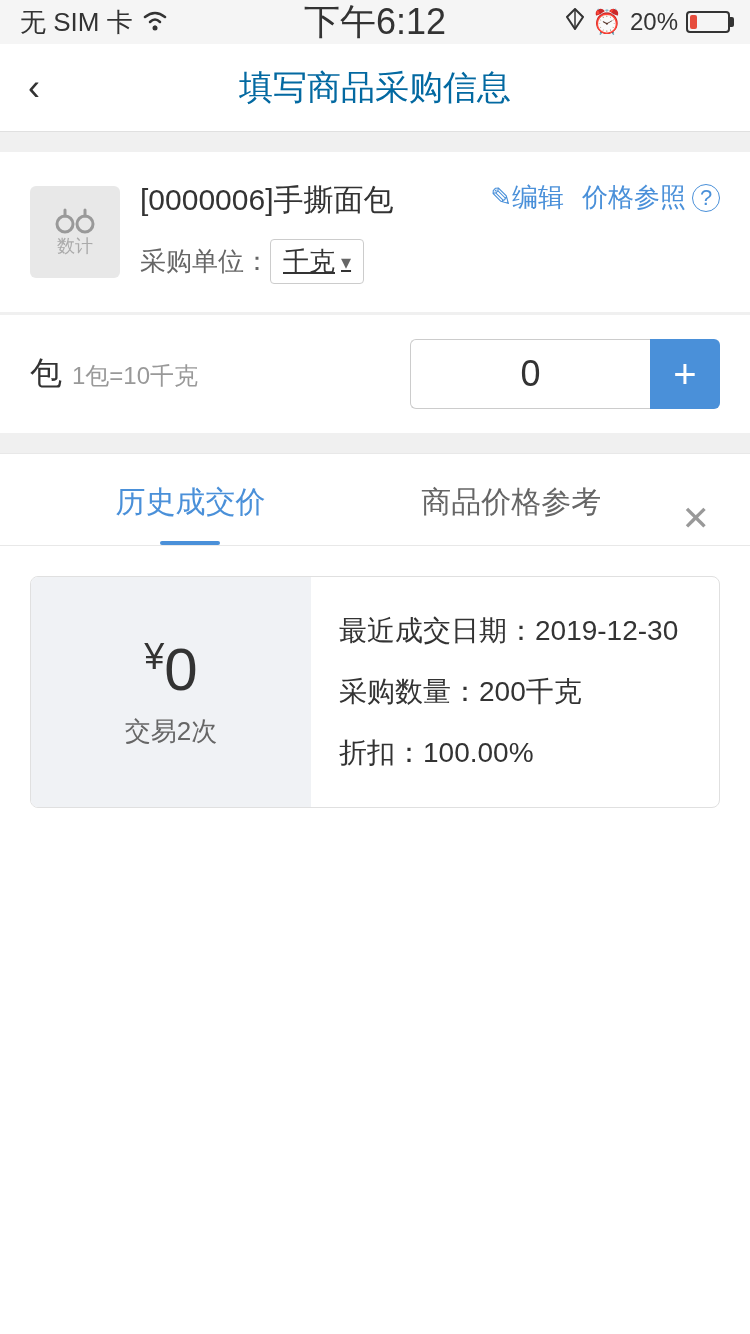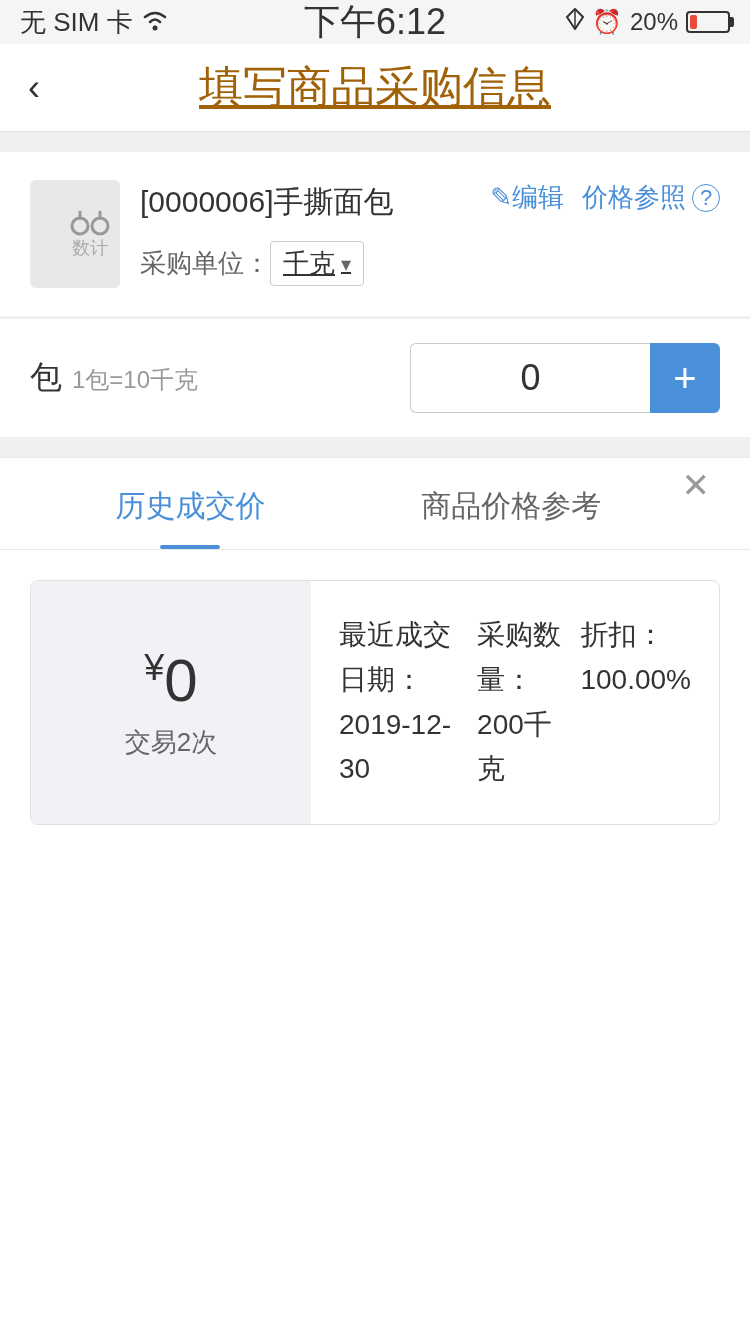--- a/index.html
+++ b/index.html
@@ -84,50 +84,49 @@
       border-bottom: 1px solid #e0e0e0;
     }
     .nav-back {
       position: absolute;
       left: 28px;
       font-size: 36px;
       color: #333;
       cursor: pointer;
     }
     .nav-title {
-      font-size: 44px;
-      color: #a16207;
+      font-size: 34px;
+      color: #0369a1;
       font-weight: 500;
-      text-decoration: underline;
     }
 
     
     .product-card {
       background: #fff;
       padding: 28px 30px;
       margin-top: 20px;
     }
     .product-header {
       display: flex;
       align-items: flex-start;
       justify-content: space-between;
     }
     .product-left {
       display: flex;
       align-items: center;
       gap: 20px;
     }
     .product-thumbnail {
       width: 90px;
-      height: 108px;
+      height: 92px;
       background: #e8e8e8;
       border-radius: 6px;
       display: flex;
       align-items: center;
-      justify-content: flex-end;
+      justify-content: center;
       font-size: 32px;
       color: #999;
     }
     .product-info {
       display: flex;
       flex-direction: column;
       gap: 18px;
     }
     .product-name {
       font-size: 30px;
@@ -237,21 +236,21 @@
     }
 
     
     .price-tabs-container {
       background: #fff;
       margin-top: 20px;
       border-top: 1px solid #e8e8e8;
     }
     .price-tabs-header {
       display: flex;
-      align-items: flex-start;
+      align-items: flex-end;
       border-bottom: 1px solid #e8e8e8;
       padding: 0 30px;
       position: relative;
     }
     .price-tab {
       flex: 1;
       text-align: center;
       padding: 28px 0 22px;
       font-size: 30px;
       color: #666;
@@ -315,21 +314,21 @@
     }
     .price-trade-count {
       font-size: 26px;
       color: #666;
       margin-top: 10px;
     }
     .price-card-right {
       flex: 1;
       padding: 32px 28px;
       display: flex;
-      flex-direction: row;
+      flex-direction: column;
       gap: 16px;
       justify-content: center;
     }
     .price-detail-row {
       font-size: 28px;
       color: #333;
       line-height: 1.6;
     }
 
     

